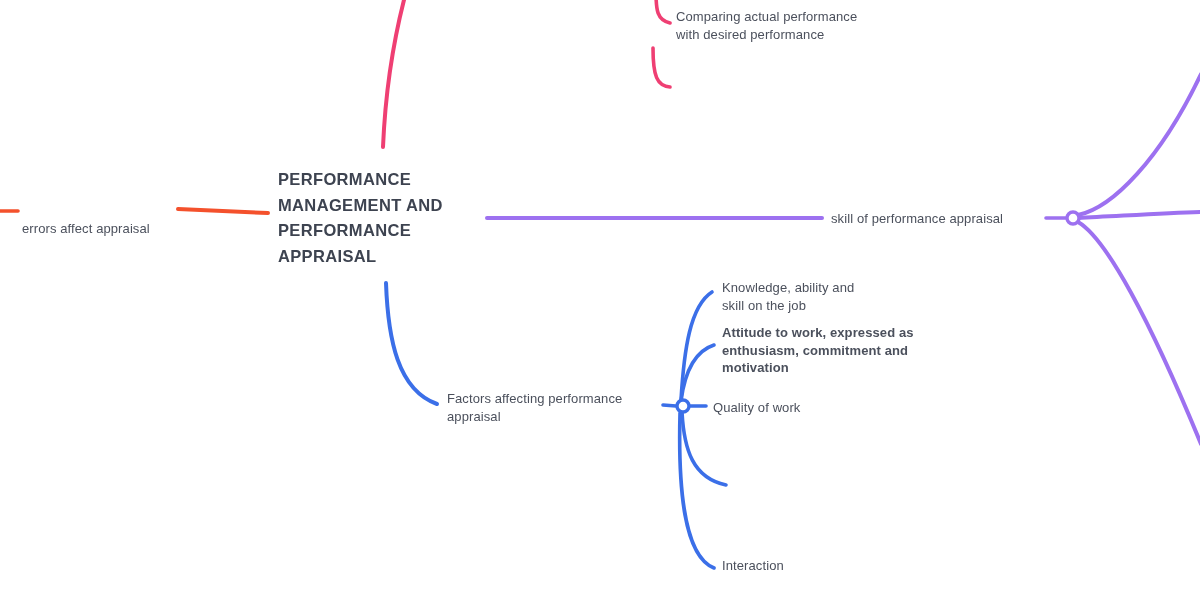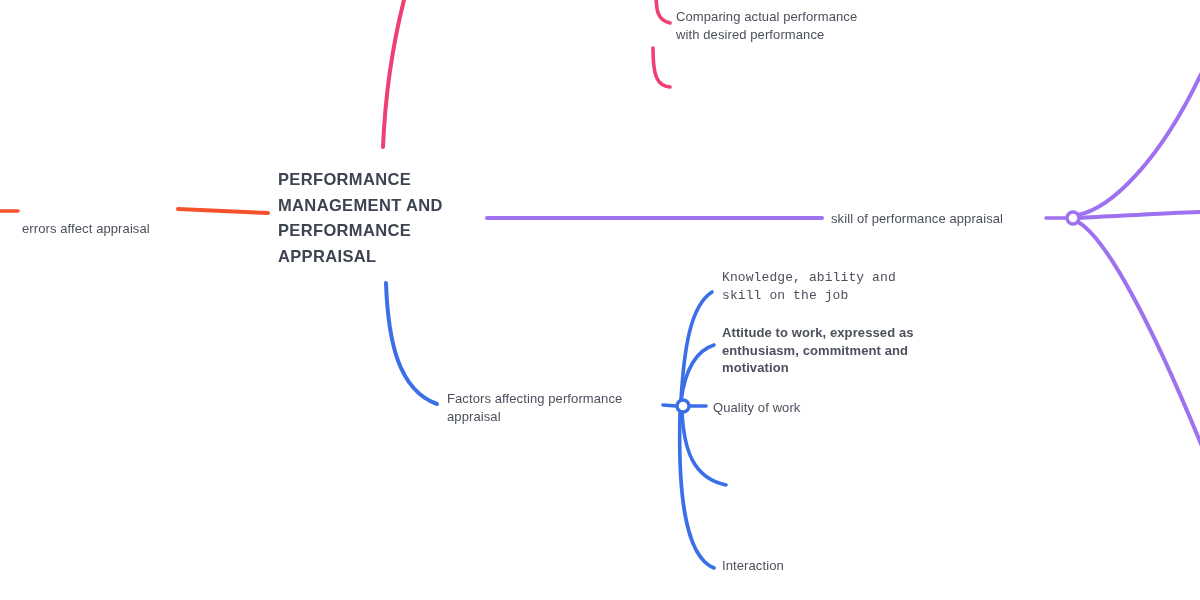--- a/index.html
+++ b/index.html
@@ -46,21 +46,21 @@
     line-height: 25.5px;
     letter-spacing: 0.35px;
     white-space: pre-line;
   }
   
   #lbl-errors        { left: 22px;  top: 202px; margin-top: 18px; }
   #lbl-nature        { left: 831px; top: 210px; }
   #lbl-comparing     { left: 676px; top: 8px;   }
   #lbl-discussing    { left: 676px; top: 76px;  }
   #lbl-factors       { left: 447px; top: 390px; width: 218px; }
-  #lbl-knowledge     { left: 722px; top: 269px; font-family: Liberation Mono, monospace; }
+  #lbl-knowledge     { left: 722px; top: 279px; }
   #lbl-attitude      { left: 722px; top: 324px; font-weight: bold; }
   #lbl-quality       { left: 713px; top: 399px; }
   #lbl-volume        { left: 735px; top: 467px; }
   #lbl-interaction   { left: 722px; top: 557px; }
 </style>
 </head>
 <body>
 
 <div id="canvas">
 

